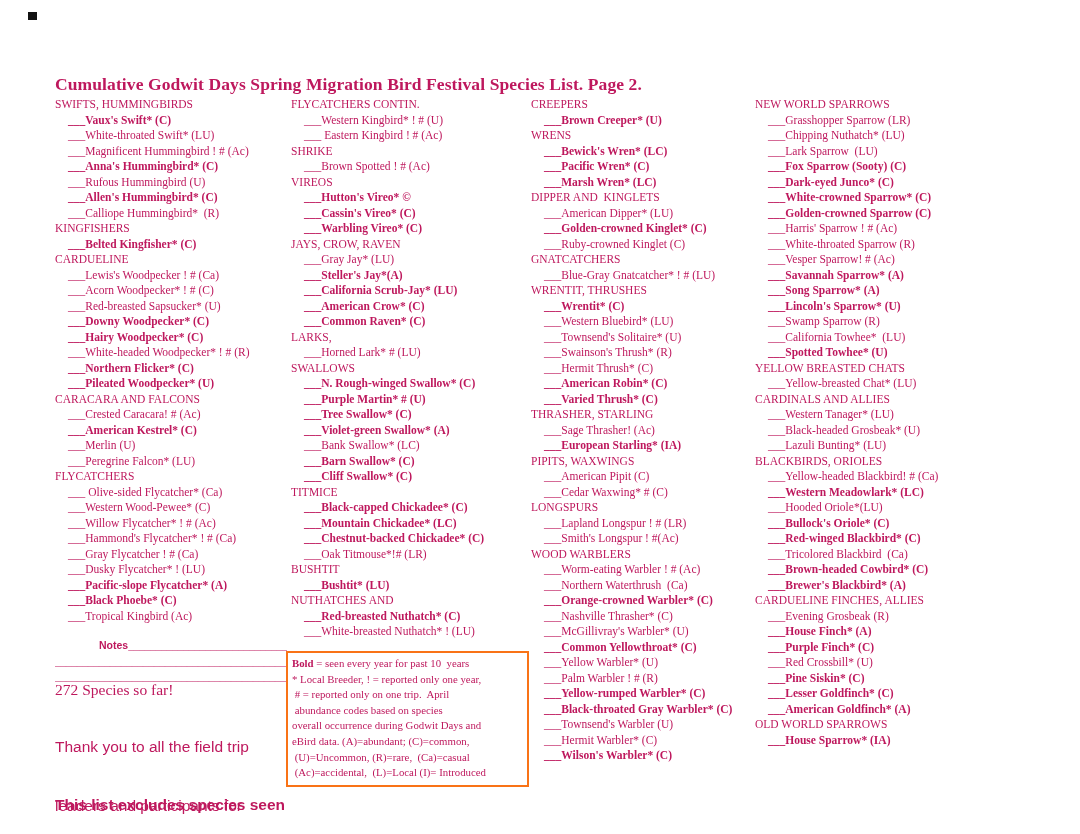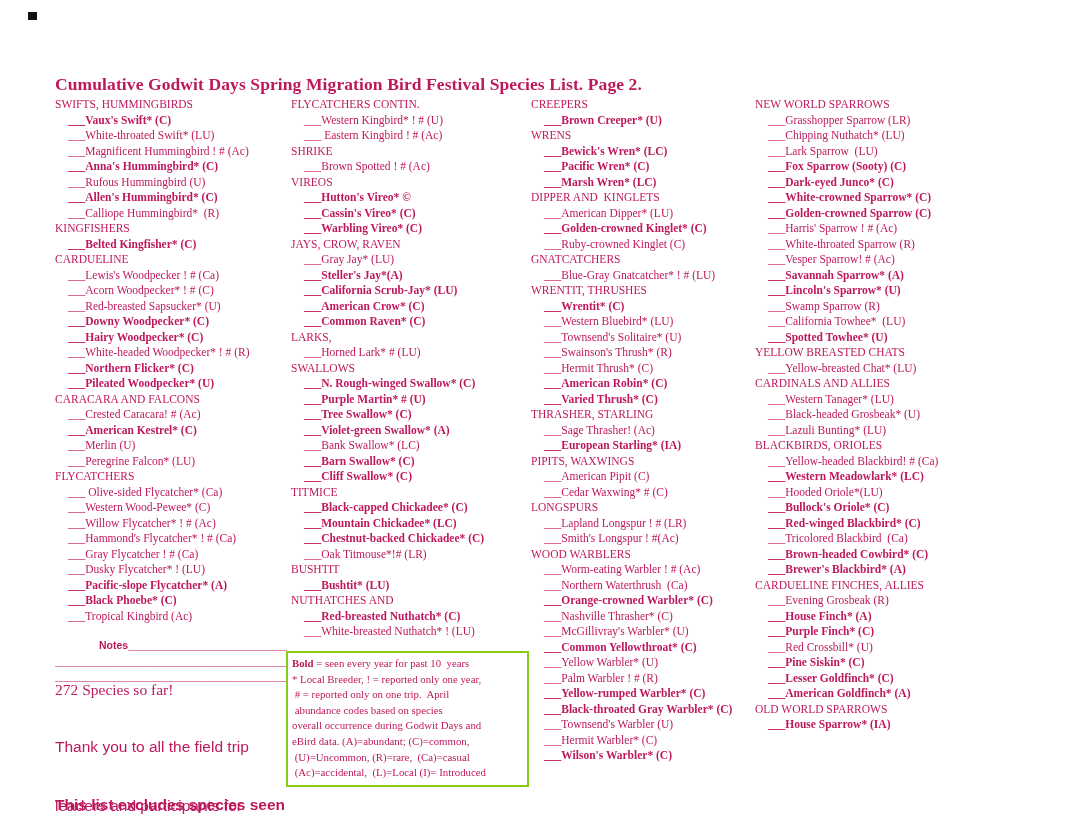--- a/index.html
+++ b/index.html
@@ -26,21 +26,21 @@
   .species-count { position:absolute; left:55px; top:681px; font-size:15.5px; white-space:pre;text-align:center; }
   .thanks {
     position:absolute; left:55px; top:698px; font-family:"Liberation Sans", sans-serif;
     font-size:15.5px; line-height:19.5px; font-weight:normal; white-space:pre;
   }
   .exclusion {
     position:absolute; left:55px; top:756px; font-family:"Liberation Sans", sans-serif;
     font-size:15.5px; line-height:19.5px; font-weight:bold; white-space:pre;
   }
   .legend {
-    position:absolute; left:286px; top:651px; width:231px; border:2px solid #84cc16;
+    position:absolute; left:286px; top:651px; width:231px; border:2px solid #f97316;
     padding:3px 4px 4px 4px; font-size:10.8px; line-height:15.6px;
   }
   .legend-line { white-space:pre; }
   .b { font-weight:bold; }
 </style>
 </head>
 <body>
 
 <div class="page">
   <div class="artifact"></div>
@@ -218,20 +218,21 @@
         <div class="item"><span>___</span><span>Chipping Nuthatch* (LU)</span></div>
         <div class="item"><span>___</span><span>Lark Sparrow  (LU)</span></div>
         <div class="item b"><span>___</span><span>Fox Sparrow (Sooty) (C)</span></div>
         <div class="item b"><span>___</span><span>Dark-eyed Junco* (C)</span></div>
         <div class="item b"><span>___</span><span>White-crowned Sparrow* (C)</span></div>
         <div class="item b"><span>___</span><span>Golden-crowned Sparrow (C)</span></div>
         <div class="item"><span>___</span><span>Harris' Sparrow ! # (Ac)</span></div>
         <div class="item"><span>___</span><span>White-throated Sparrow (R)</span></div>
         <div class="item"><span>___</span><span>Vesper Sparrow! # (Ac)</span></div>
         <div class="item b"><span>___</span><span>Savannah Sparrow* (A)</span></div>
+        <div class="item b"><span>___</span><span>Song Sparrow* (A)</span></div>
         <div class="item b"><span>___</span><span>Lincoln's Sparrow* (U)</span></div>
         <div class="item"><span>___</span><span>Swamp Sparrow (R)</span></div>
         <div class="item"><span>___</span><span>California Towhee*  (LU)</span></div>
         <div class="item b"><span>___</span><span>Spotted Towhee* (U)</span></div>
       </div>
       <div class="section">
         <div class="sec-header">YELLOW BREASTED CHATS</div>
         <div class="item"><span>___</span><span>Yellow-breasted Chat* (LU)</span></div>
       </div>
       <div class="section">

